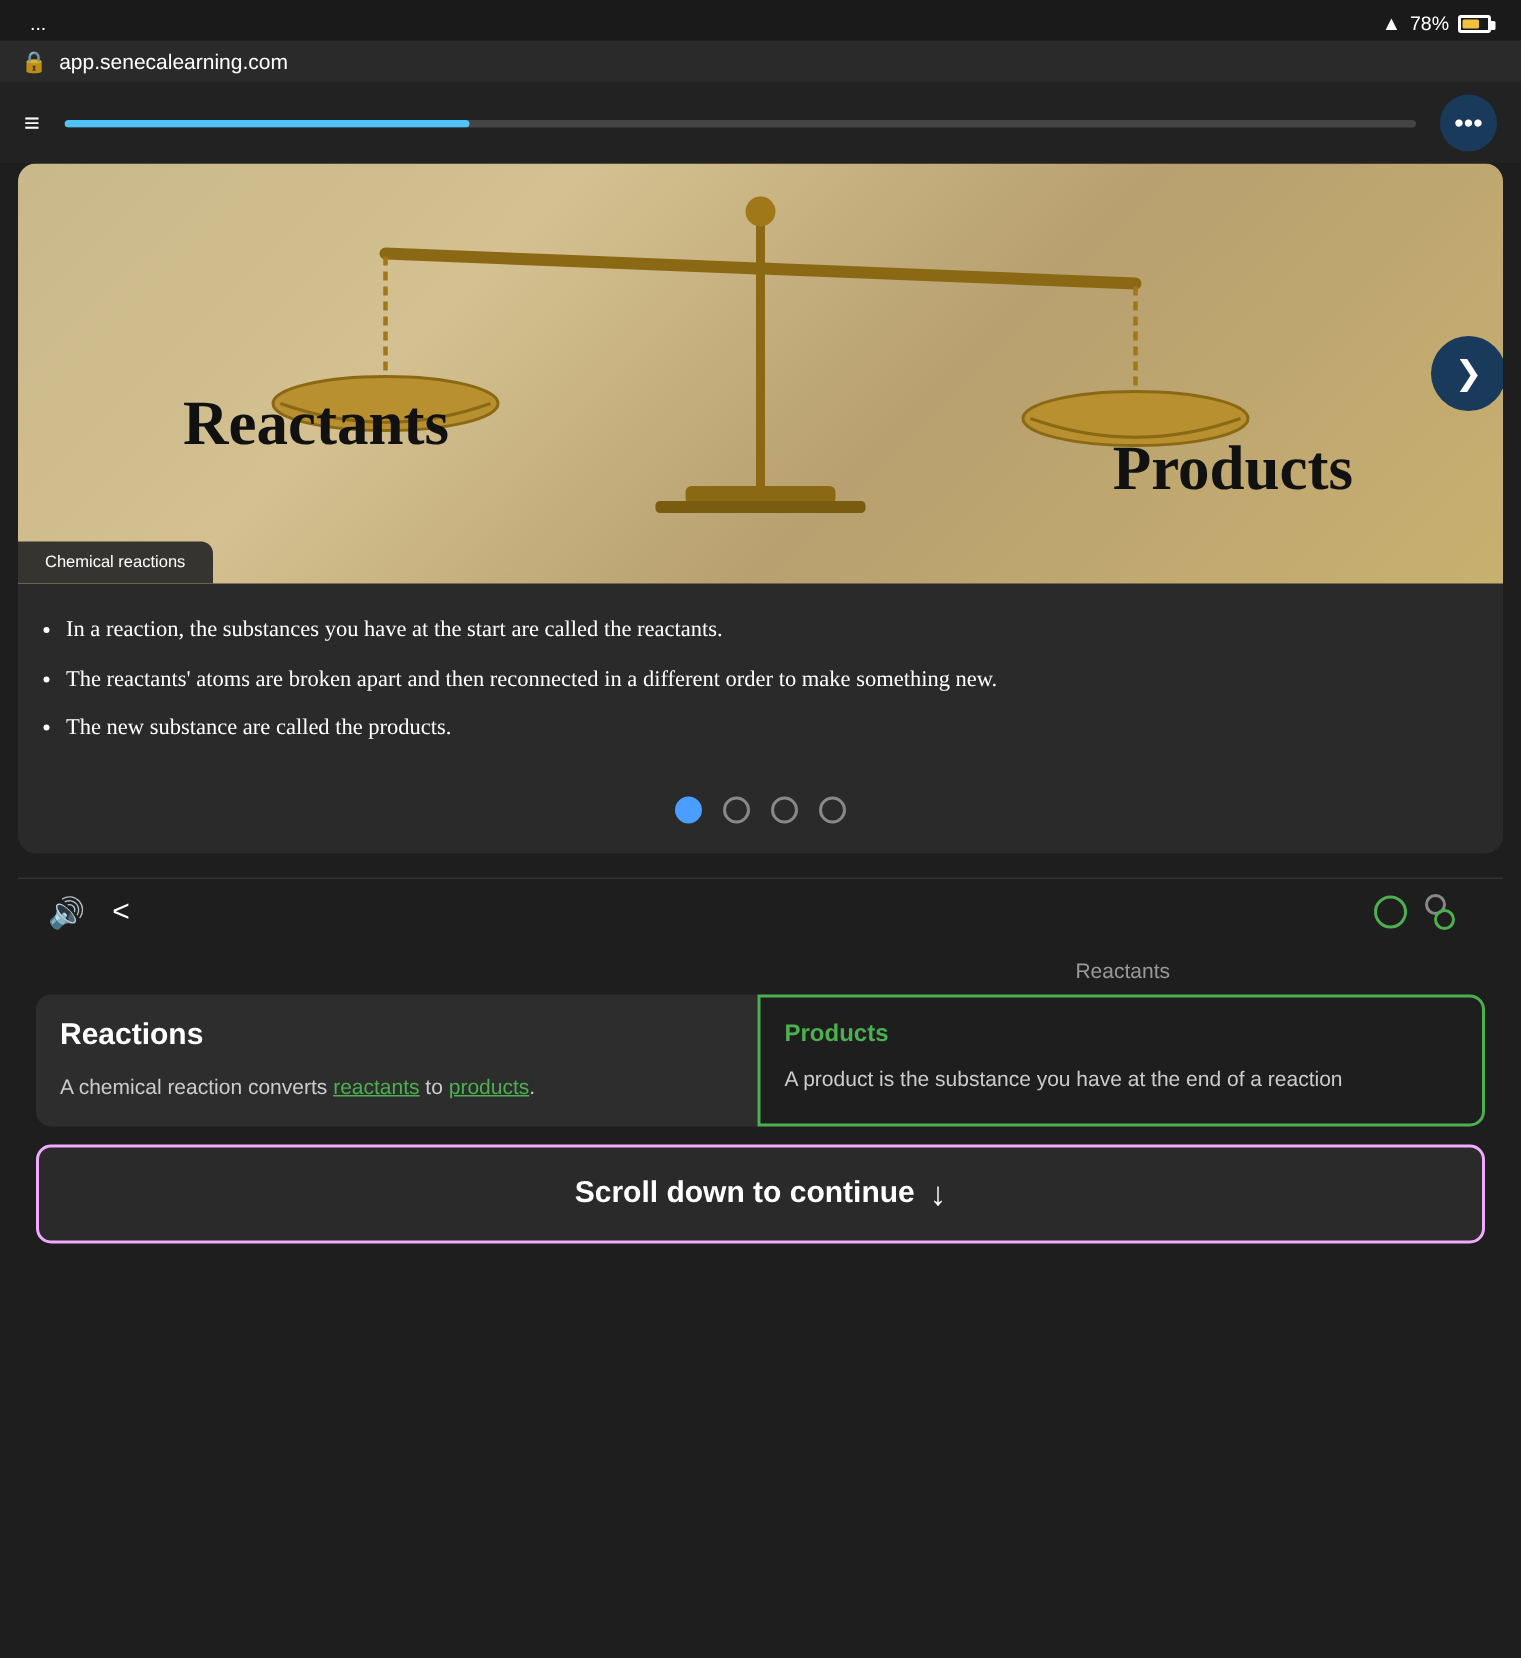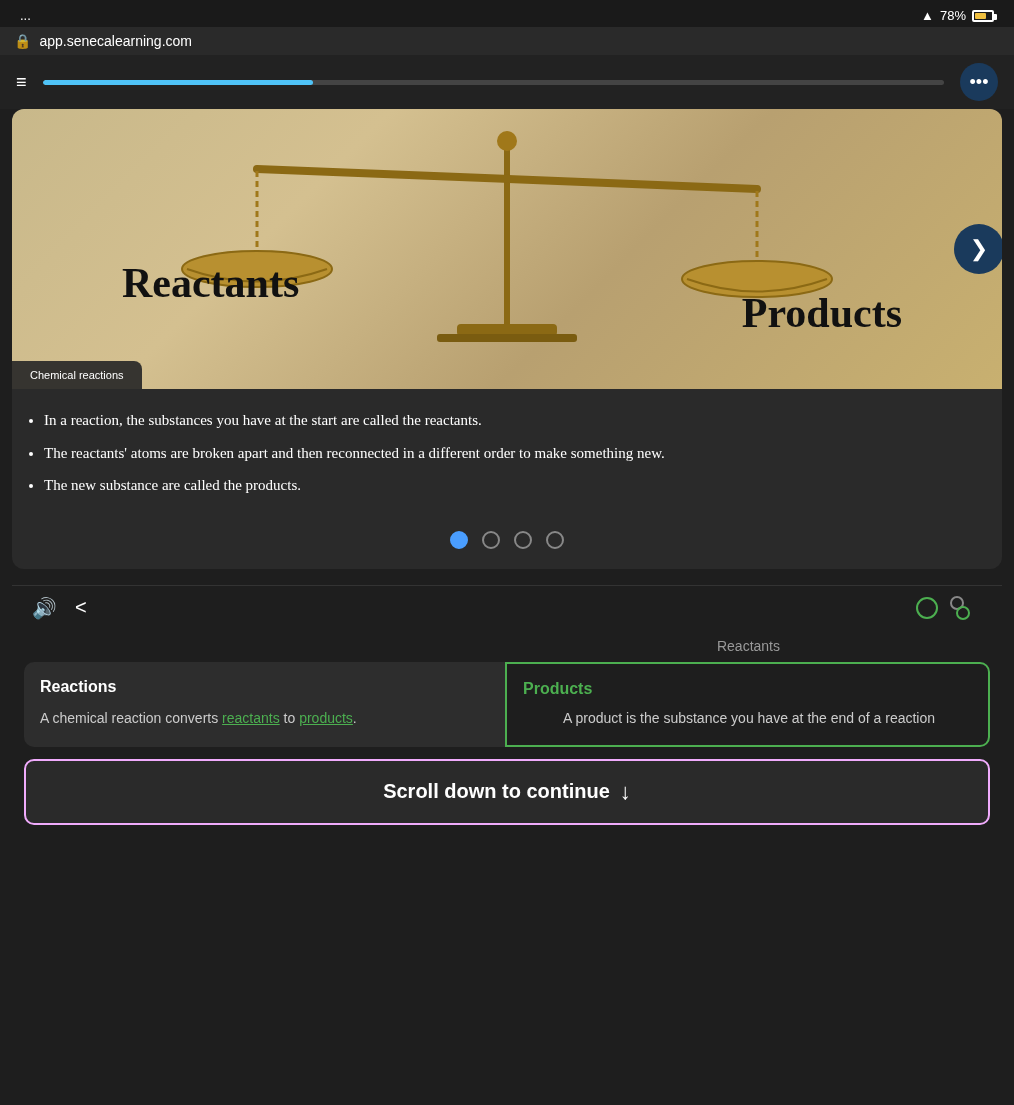--- a/index.html
+++ b/index.html
@@ -300,21 +300,21 @@
     }
 
     .card-left {
       flex: 1;
       background: #2d2d2d;
       border-radius: 10px 0 0 10px;
       padding: 16px;
       color: white;
     }
     .card-left h3 {
-      font-size: 16px;
+      font-size: 20px;
       font-weight: 600;
       margin-bottom: 12px;
       color: white;
     }
     .card-left p {
       font-size: 14px;
       color: #ccc;
       line-height: 1.5;
     }
     .card-left p a {
@@ -334,21 +334,20 @@
     .card-right h3 {
       font-size: 16px;
       font-weight: 700;
       color: #4caf50;
       margin-bottom: 10px;
     }
     .card-right p {
       font-size: 14px;
       color: #ccc;
       line-height: 1.5;
-      margin-left: 40px;
     }
 
     .cards-header {
       width: 100%;
       display: flex;
       padding: 0 12px;
       background: #1e1e1e;
       margin-bottom: 0;
     }
     .cards-header-left {

